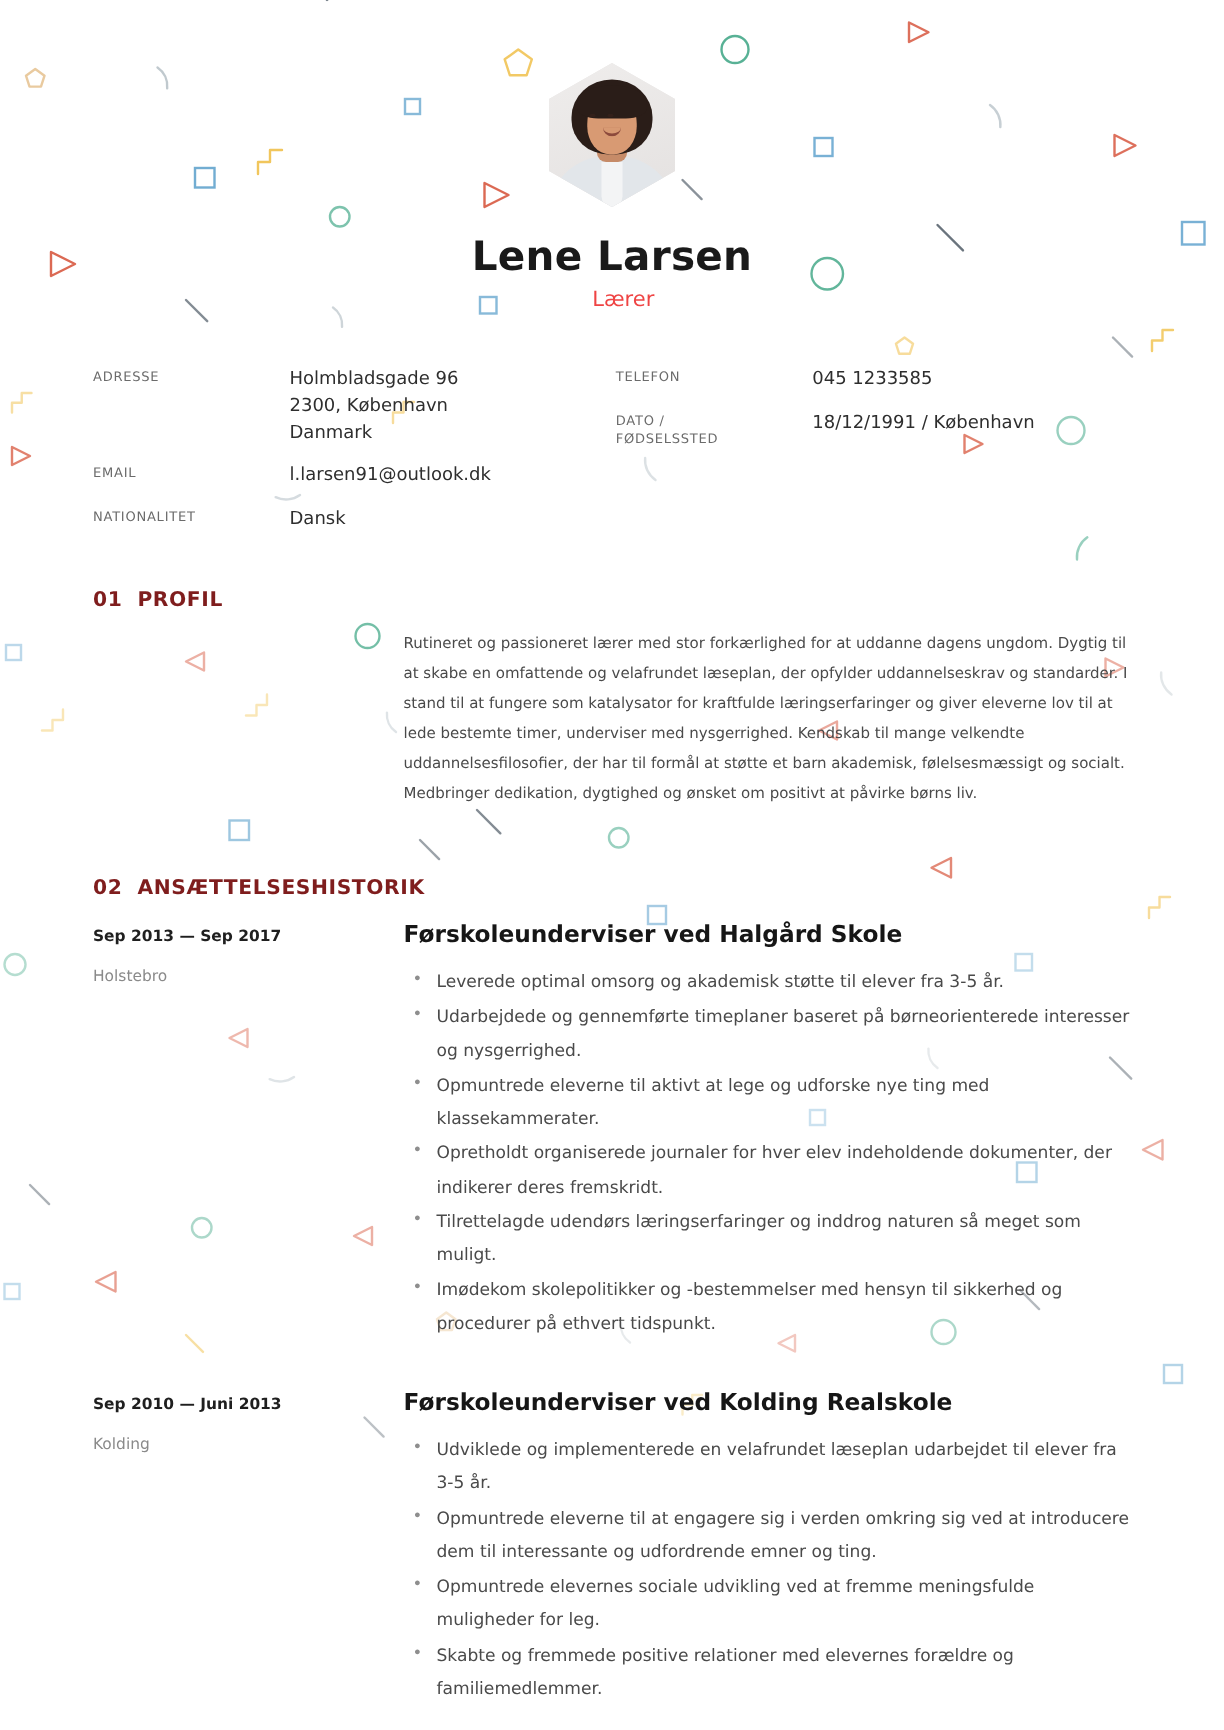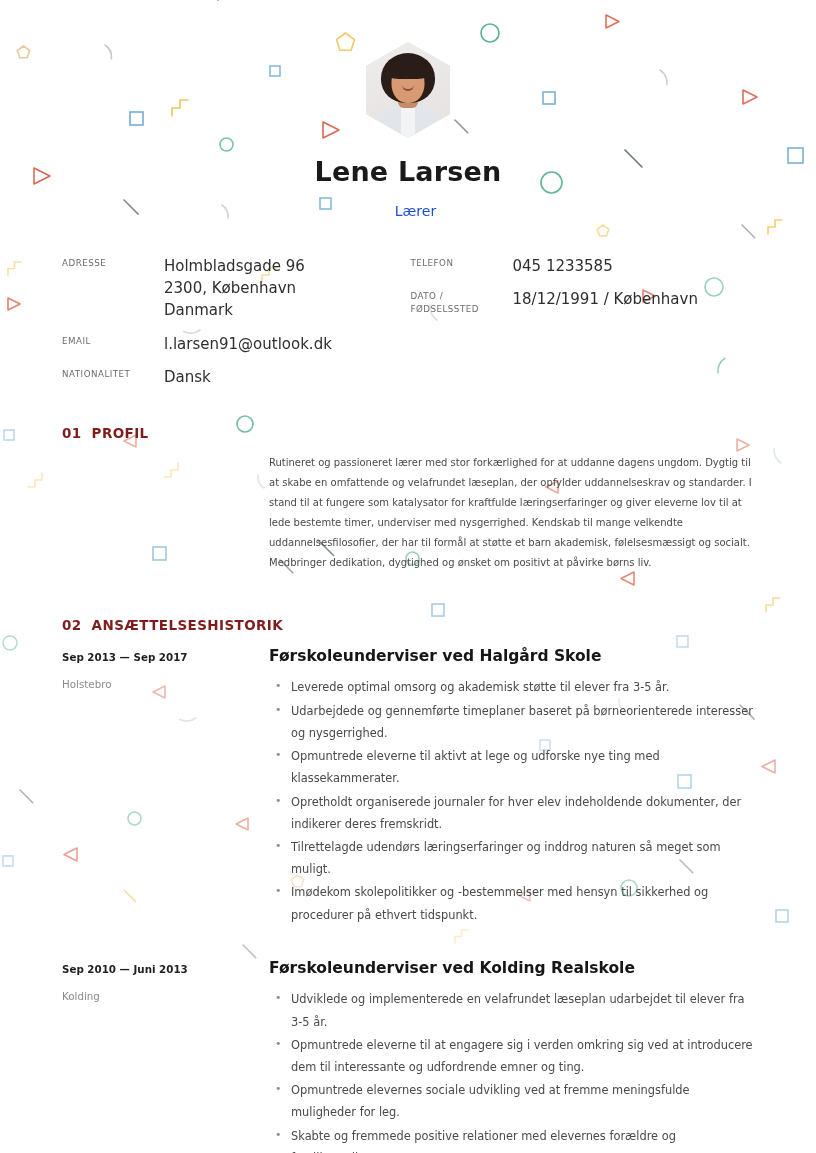--- a/index.html
+++ b/index.html
@@ -85,22 +85,22 @@
   .name {
     font-size: 27px;
     font-weight: 700;
     color: #1a1a1a;
     letter-spacing: 0.2px;
     margin-top: 18px;
     line-height: 1.15;
   }
   .jobtitle {
     font-size: 14px;
-    color: #1d4ed8;
-    margin-top: 16px;
+    color: #ef4444;
+    margin-top: 5px;
     font-weight: 400;
     padding-left: 15px;
   }
 
   
   .contact {
     margin-top: 36px;
     padding: 0 62px 0 62px;
     display: flex;
     gap: 0px;
@@ -114,24 +114,25 @@
     flex: 0 0 102px;
     font-size: 8.7px;
     letter-spacing: 0.5px;
     color: #6b6b6b;
     text-transform: uppercase;
     line-height: 1.45;
     padding-top: 2px;
     font-weight: 400;
   }
   .c-value {
-    font-size: 15px;
+    font-size: 12px;
     color: #2e2e2e;
     line-height: 1.48;
     white-space: pre-line;
+    margin-left: 29px;
   }
 
   
   .section { padding: 0 62px; }
   .sec-head {
     display: flex;
     align-items: baseline;
     gap: 10px;
     font-size: 13.5px;
     font-weight: 700;

